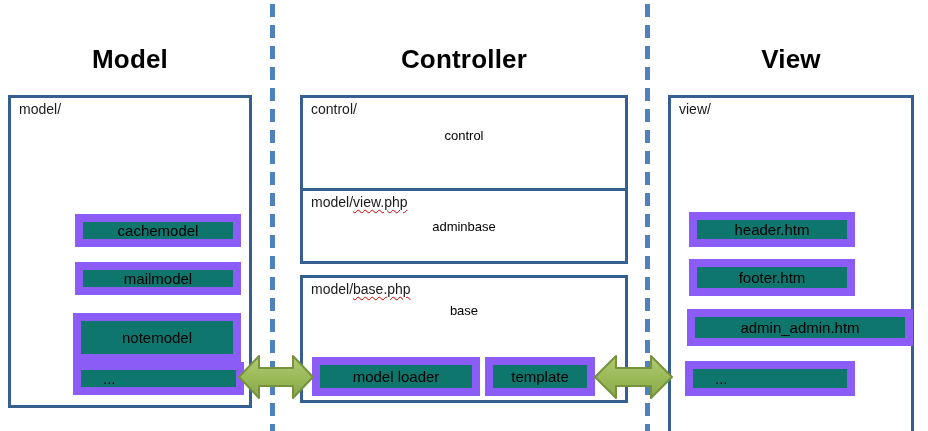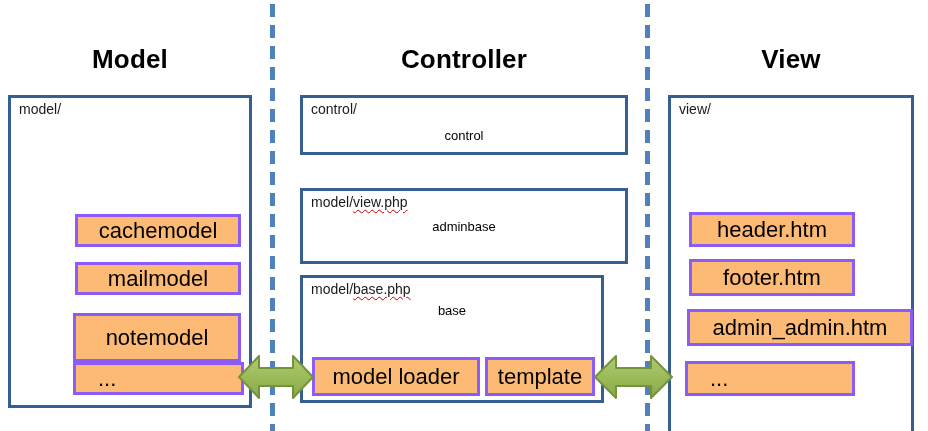--- a/index.html
+++ b/index.html
@@ -59,26 +59,26 @@
   .center-name {
     position: absolute;
     left: 0; right: 0;
     text-align: center;
     font-size: 13px;
   }
 
   
   .item-box {
     position: absolute;
-    border: 3px solid #8b5cf6;
-    background: #fdba74;
+    border: 8px solid #8b5cf6;
+    background: #0f766e;
     display: flex;
     align-items: center;
     justify-content: center;
-    font-size: 22px;
+    font-size: 15px;
     white-space: nowrap;
   }
   .item-box.left-text {
     justify-content: flex-start;
     padding-left: 22px;
   }
 
   .arrow-svg { position: absolute; }
 </style>
 </head>
@@ -94,31 +94,31 @@
   <div class="col-title" style="left:668px; width:246px;">View</div>
 
   <div class="big-box" style="left:8px; top:95px; width:244px; height:313px;">
     <span class="folder-label">model/</span>
     <div class="item-box" style="left:64px; top:116px; width:166px; height:33px;">cachemodel</div>
     <div class="item-box" style="left:64px; top:164px; width:166px; height:33px;">mailmodel</div>
     <div class="item-box" style="left:62px; top:215px; width:168px; height:49px;">notemodel</div>
     <div class="item-box left-text" style="left:62px; top:264px; width:171px; height:33px;">...</div>
   </div>
 
-  <div class="big-box" style="left:300px; top:95px; width:328px; height:60px;">
+  <div class="big-box" style="left:300px; top:95px; width:328px; height:96px;">
     <span class="folder-label">control/</span>
     <div class="center-name" style="top:30px;">control</div>
   </div>
 
   <div class="big-box" style="left:300px; top:188px; width:328px; height:76px;">
     <span class="folder-label"><span>model/</span><span class="squiggle">view.php</span></span>
     <div class="center-name" style="top:28px;">adminbase</div>
   </div>
 
-  <div class="big-box" style="left:300px; top:275px; width:304px; height:128px;">
+  <div class="big-box" style="left:300px; top:275px; width:328px; height:128px;">
     <span class="folder-label"><span>model/</span><span class="squiggle">base.php</span></span>
     <div class="center-name" style="top:25px;">base</div>
     <div class="item-box" style="left:9px; top:79px; width:168px; height:39px;">model loader</div>
     <div class="item-box" style="left:182px; top:79px; width:110px; height:39px;">template</div>
   </div>
 
   <div class="big-box" style="left:668px; top:95px; width:246px; height:394px;">
     <span class="folder-label">view/</span>
     <div class="item-box" style="left:18px; top:114px; width:166px; height:35px;">header.htm</div>
     <div class="item-box" style="left:18px; top:161px; width:166px; height:37px;">footer.htm</div>

